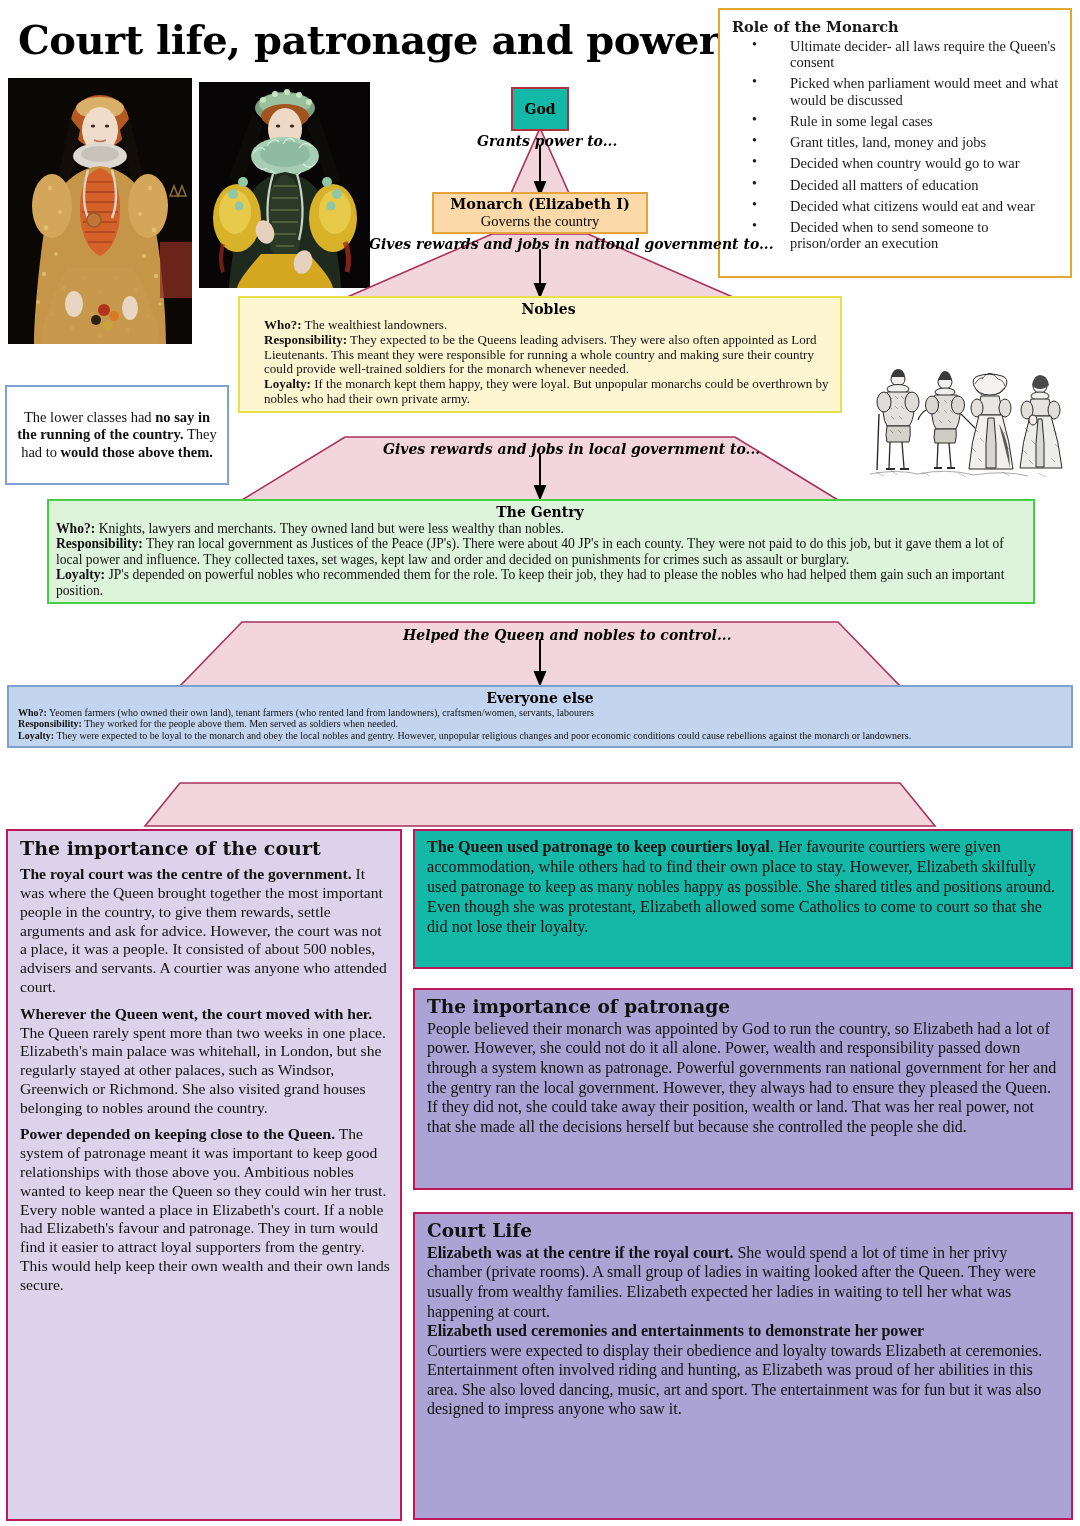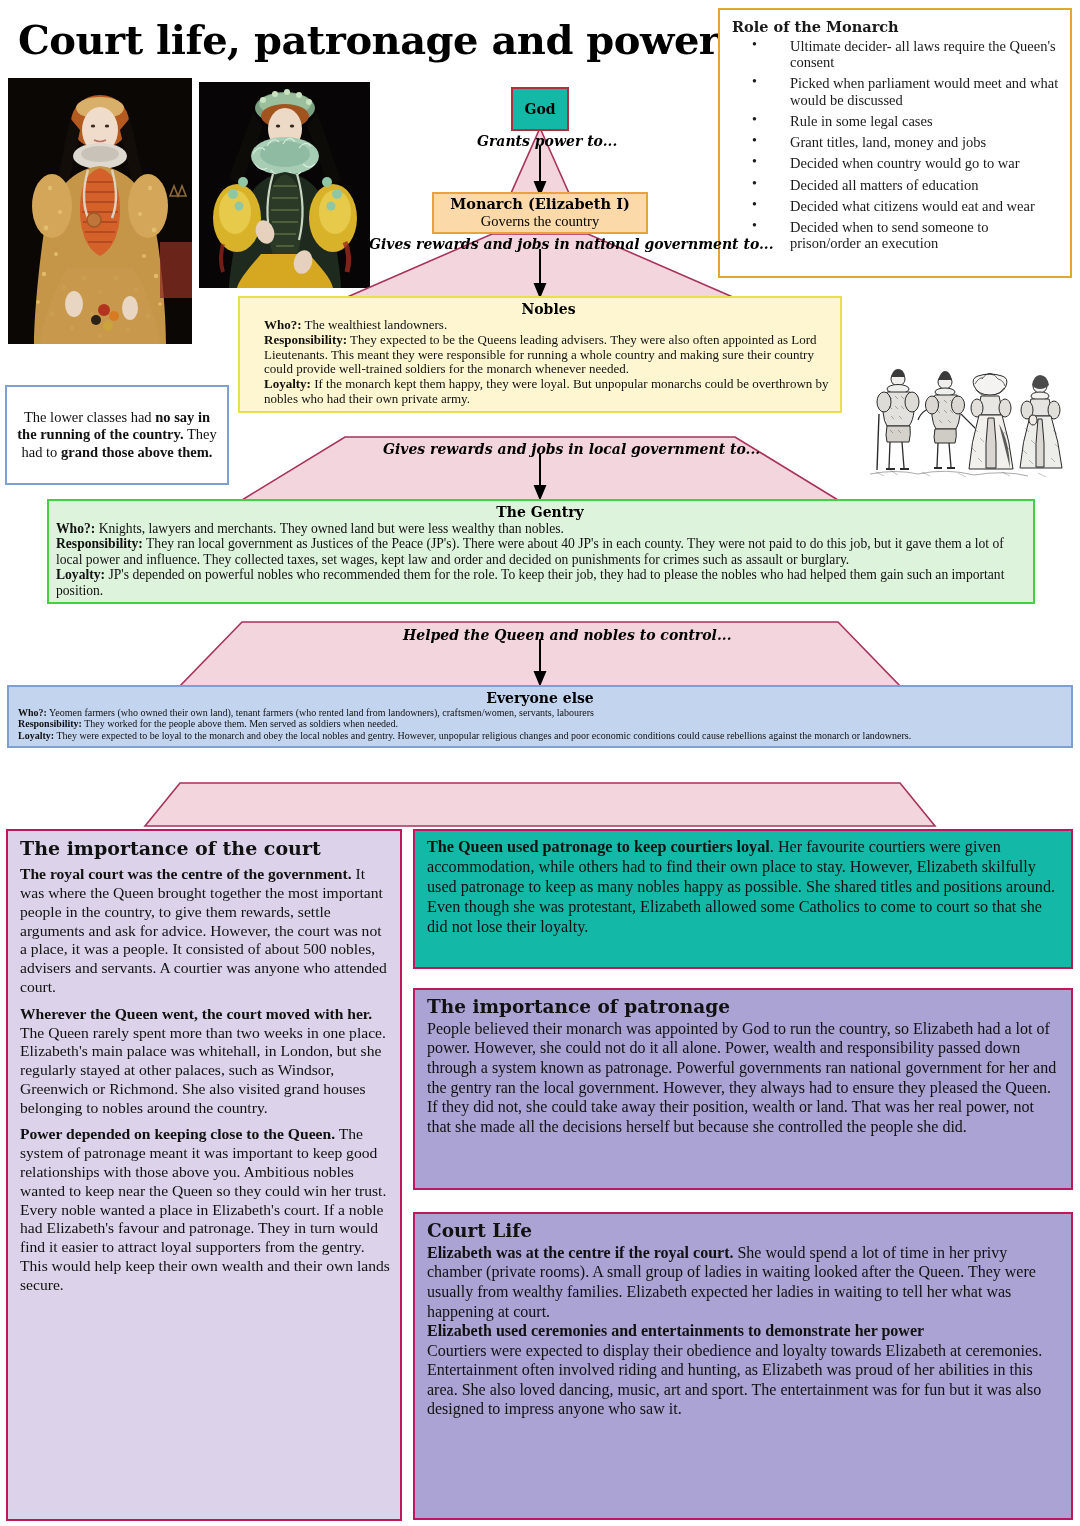--- a/index.html
+++ b/index.html
@@ -420,21 +420,21 @@
 <div class="hbox" id="everyone-box">
   <div class="title">Everyone else</div>
   <div class="body">
     <b>Who?:</b><span> Yeomen farmers (who owned their own land), tenant farmers (who rented land from landowners), craftsmen/women, servants, labourers</span><br>
     <b>Responsibility:</b><span> They worked for the people above them. Men served as soldiers when needed.</span><br>
     <b>Loyalty:</b><span> They were expected to be loyal to the monarch and obey the local nobles and gentry. However, unpopular religious changes and poor economic conditions could cause rebellions against the monarch or landowners.</span>
   </div>
 </div>
 
 <div id="lower-classes-box">
-  <div class="txt"><span>The lower classes had </span><b>no say in the running of the country.</b><span> They had to </span><b>grand those above them.</b></div>
+  <div class="txt"><span>The lower classes had </span><b>no say in the running of the country.</b><span> They had to </span><b>would those above them.</b></div>
 </div>
 
 <div id="woodcut">
   <svg viewBox="0 0 208 123" preserveAspectRatio="none">
     <rect x="0" y="0" width="208" height="123" fill="#ffffff"></rect>
     <g fill="none" stroke="#2b2b2b" stroke-width="1">
 
       <path d="M8 112 q26 -5 48 0 q28 -6 56 1 q30 -5 54 1" stroke-width="0.8" opacity="0.5"></path>
       <g stroke-width="0.6" opacity="0.45">
         <line x1="14" y1="110" x2="22" y2="114"></line>

